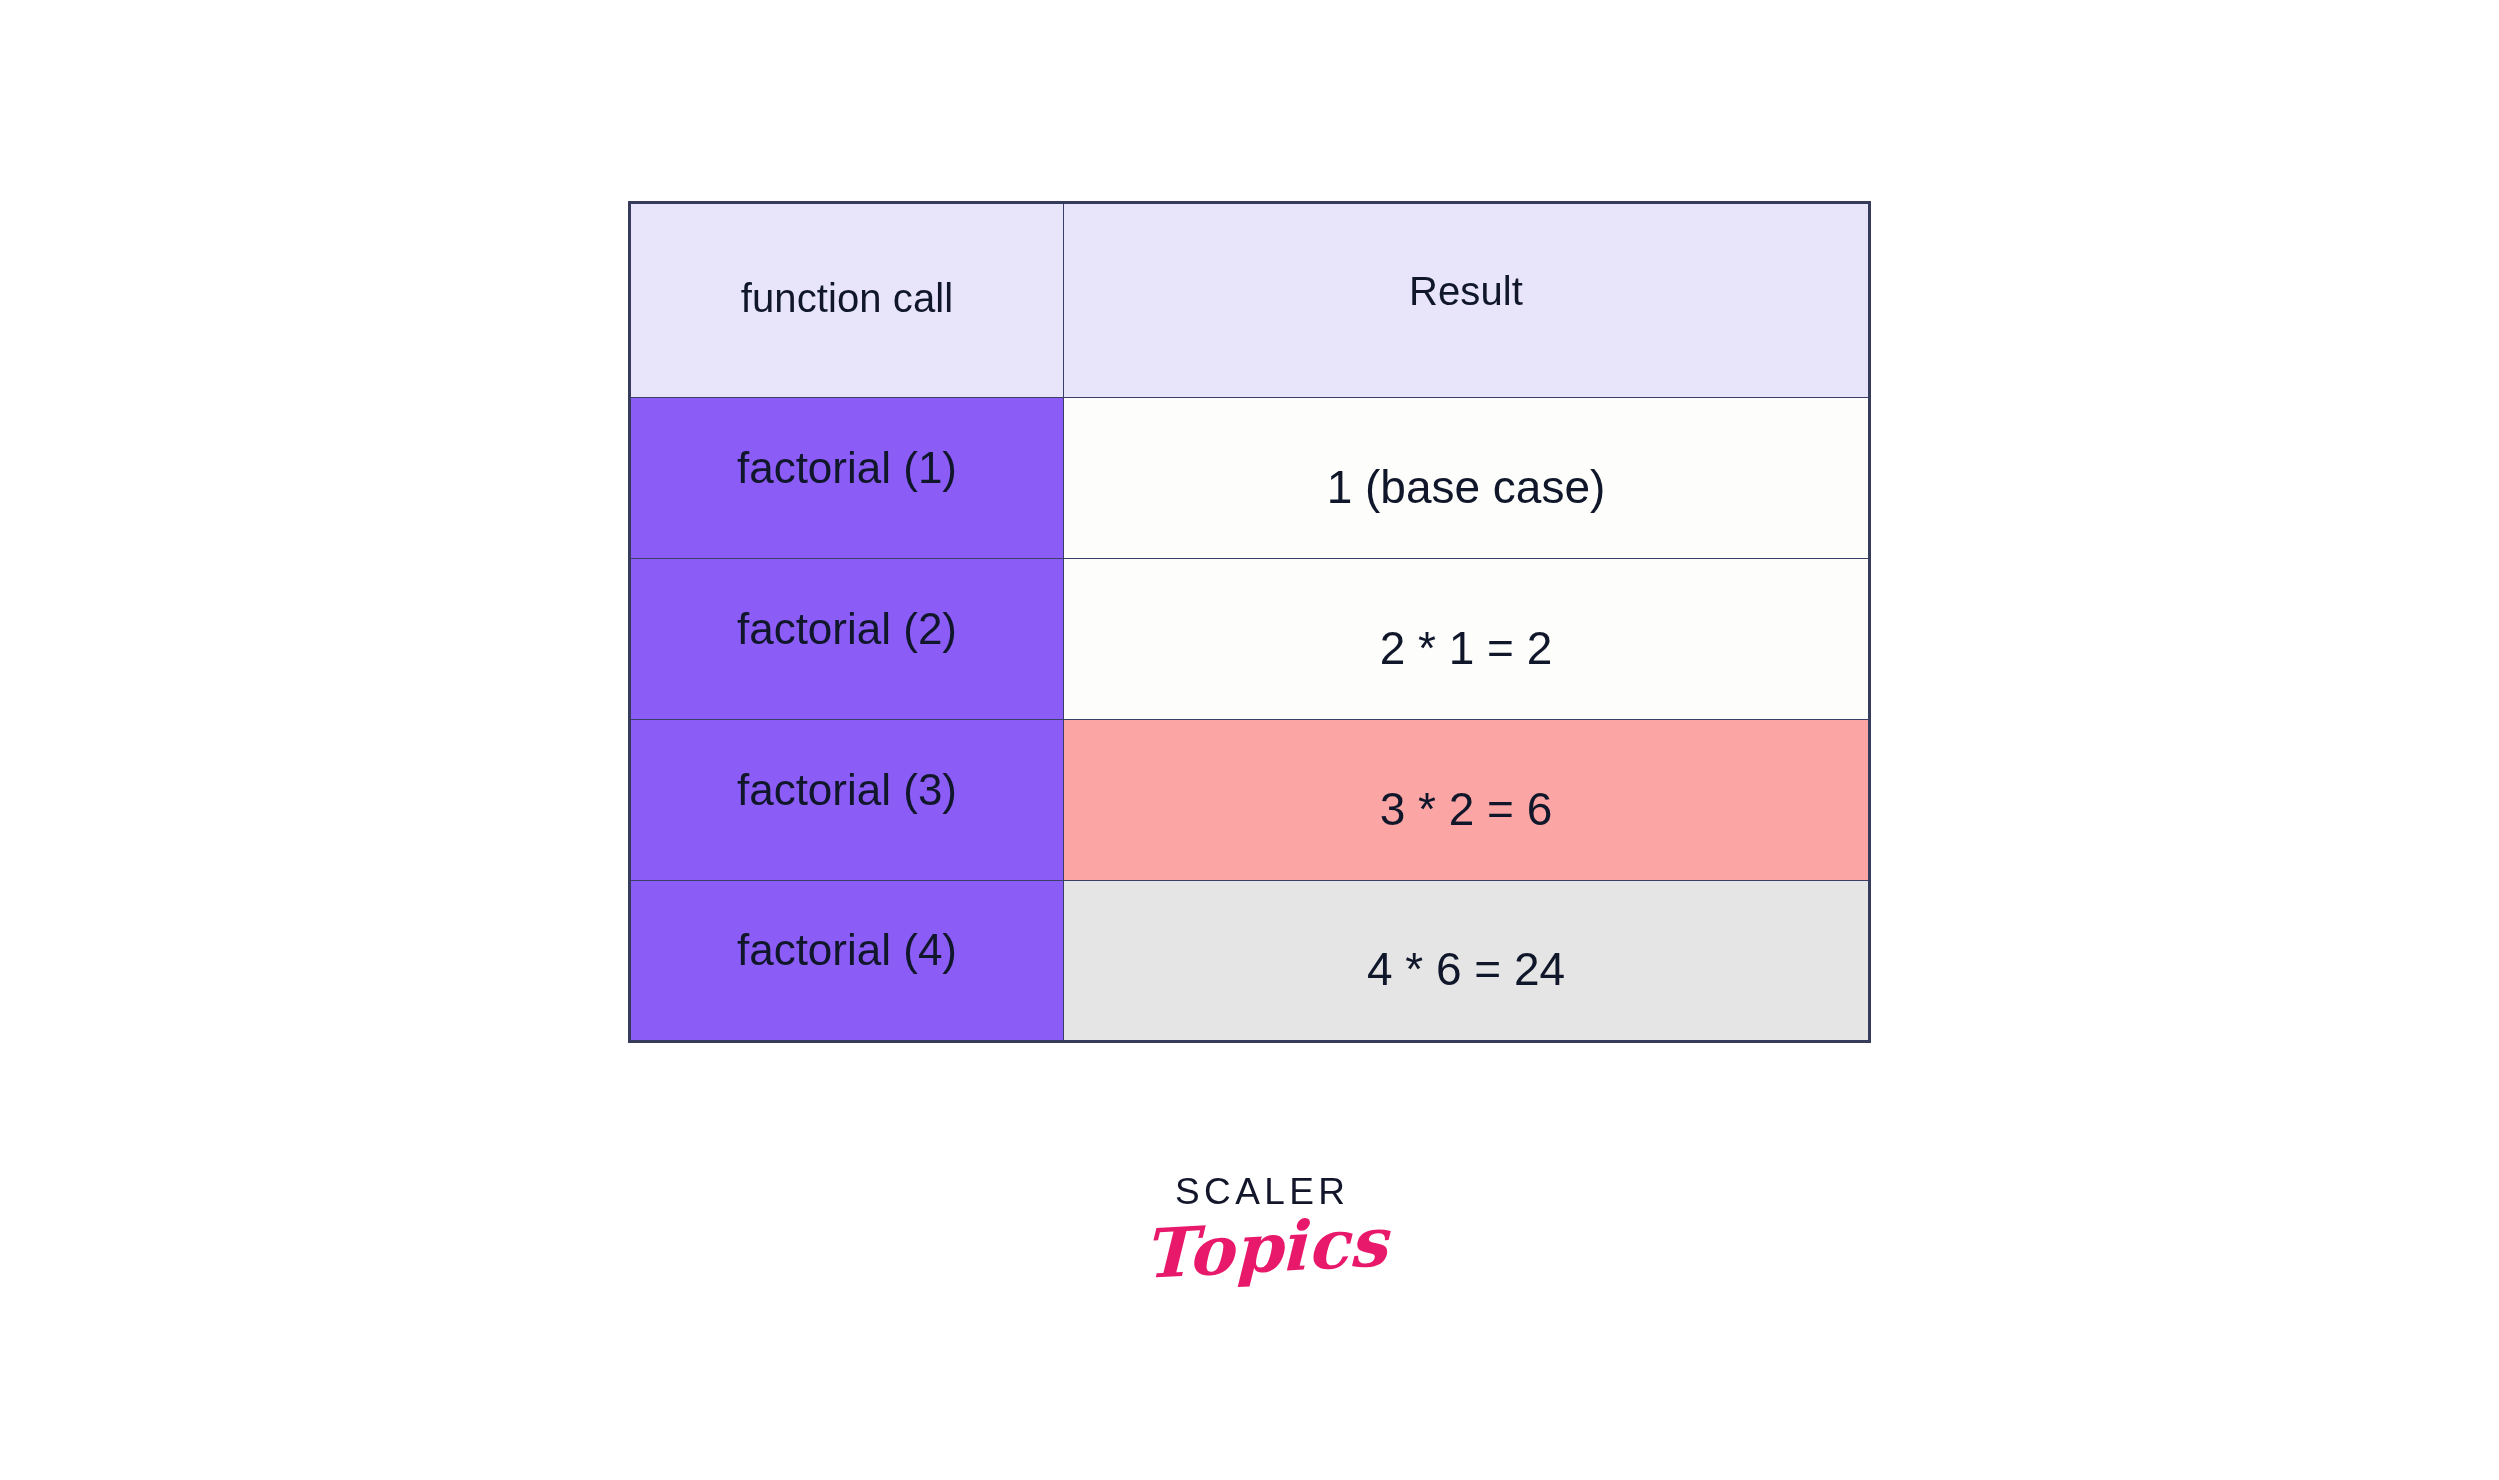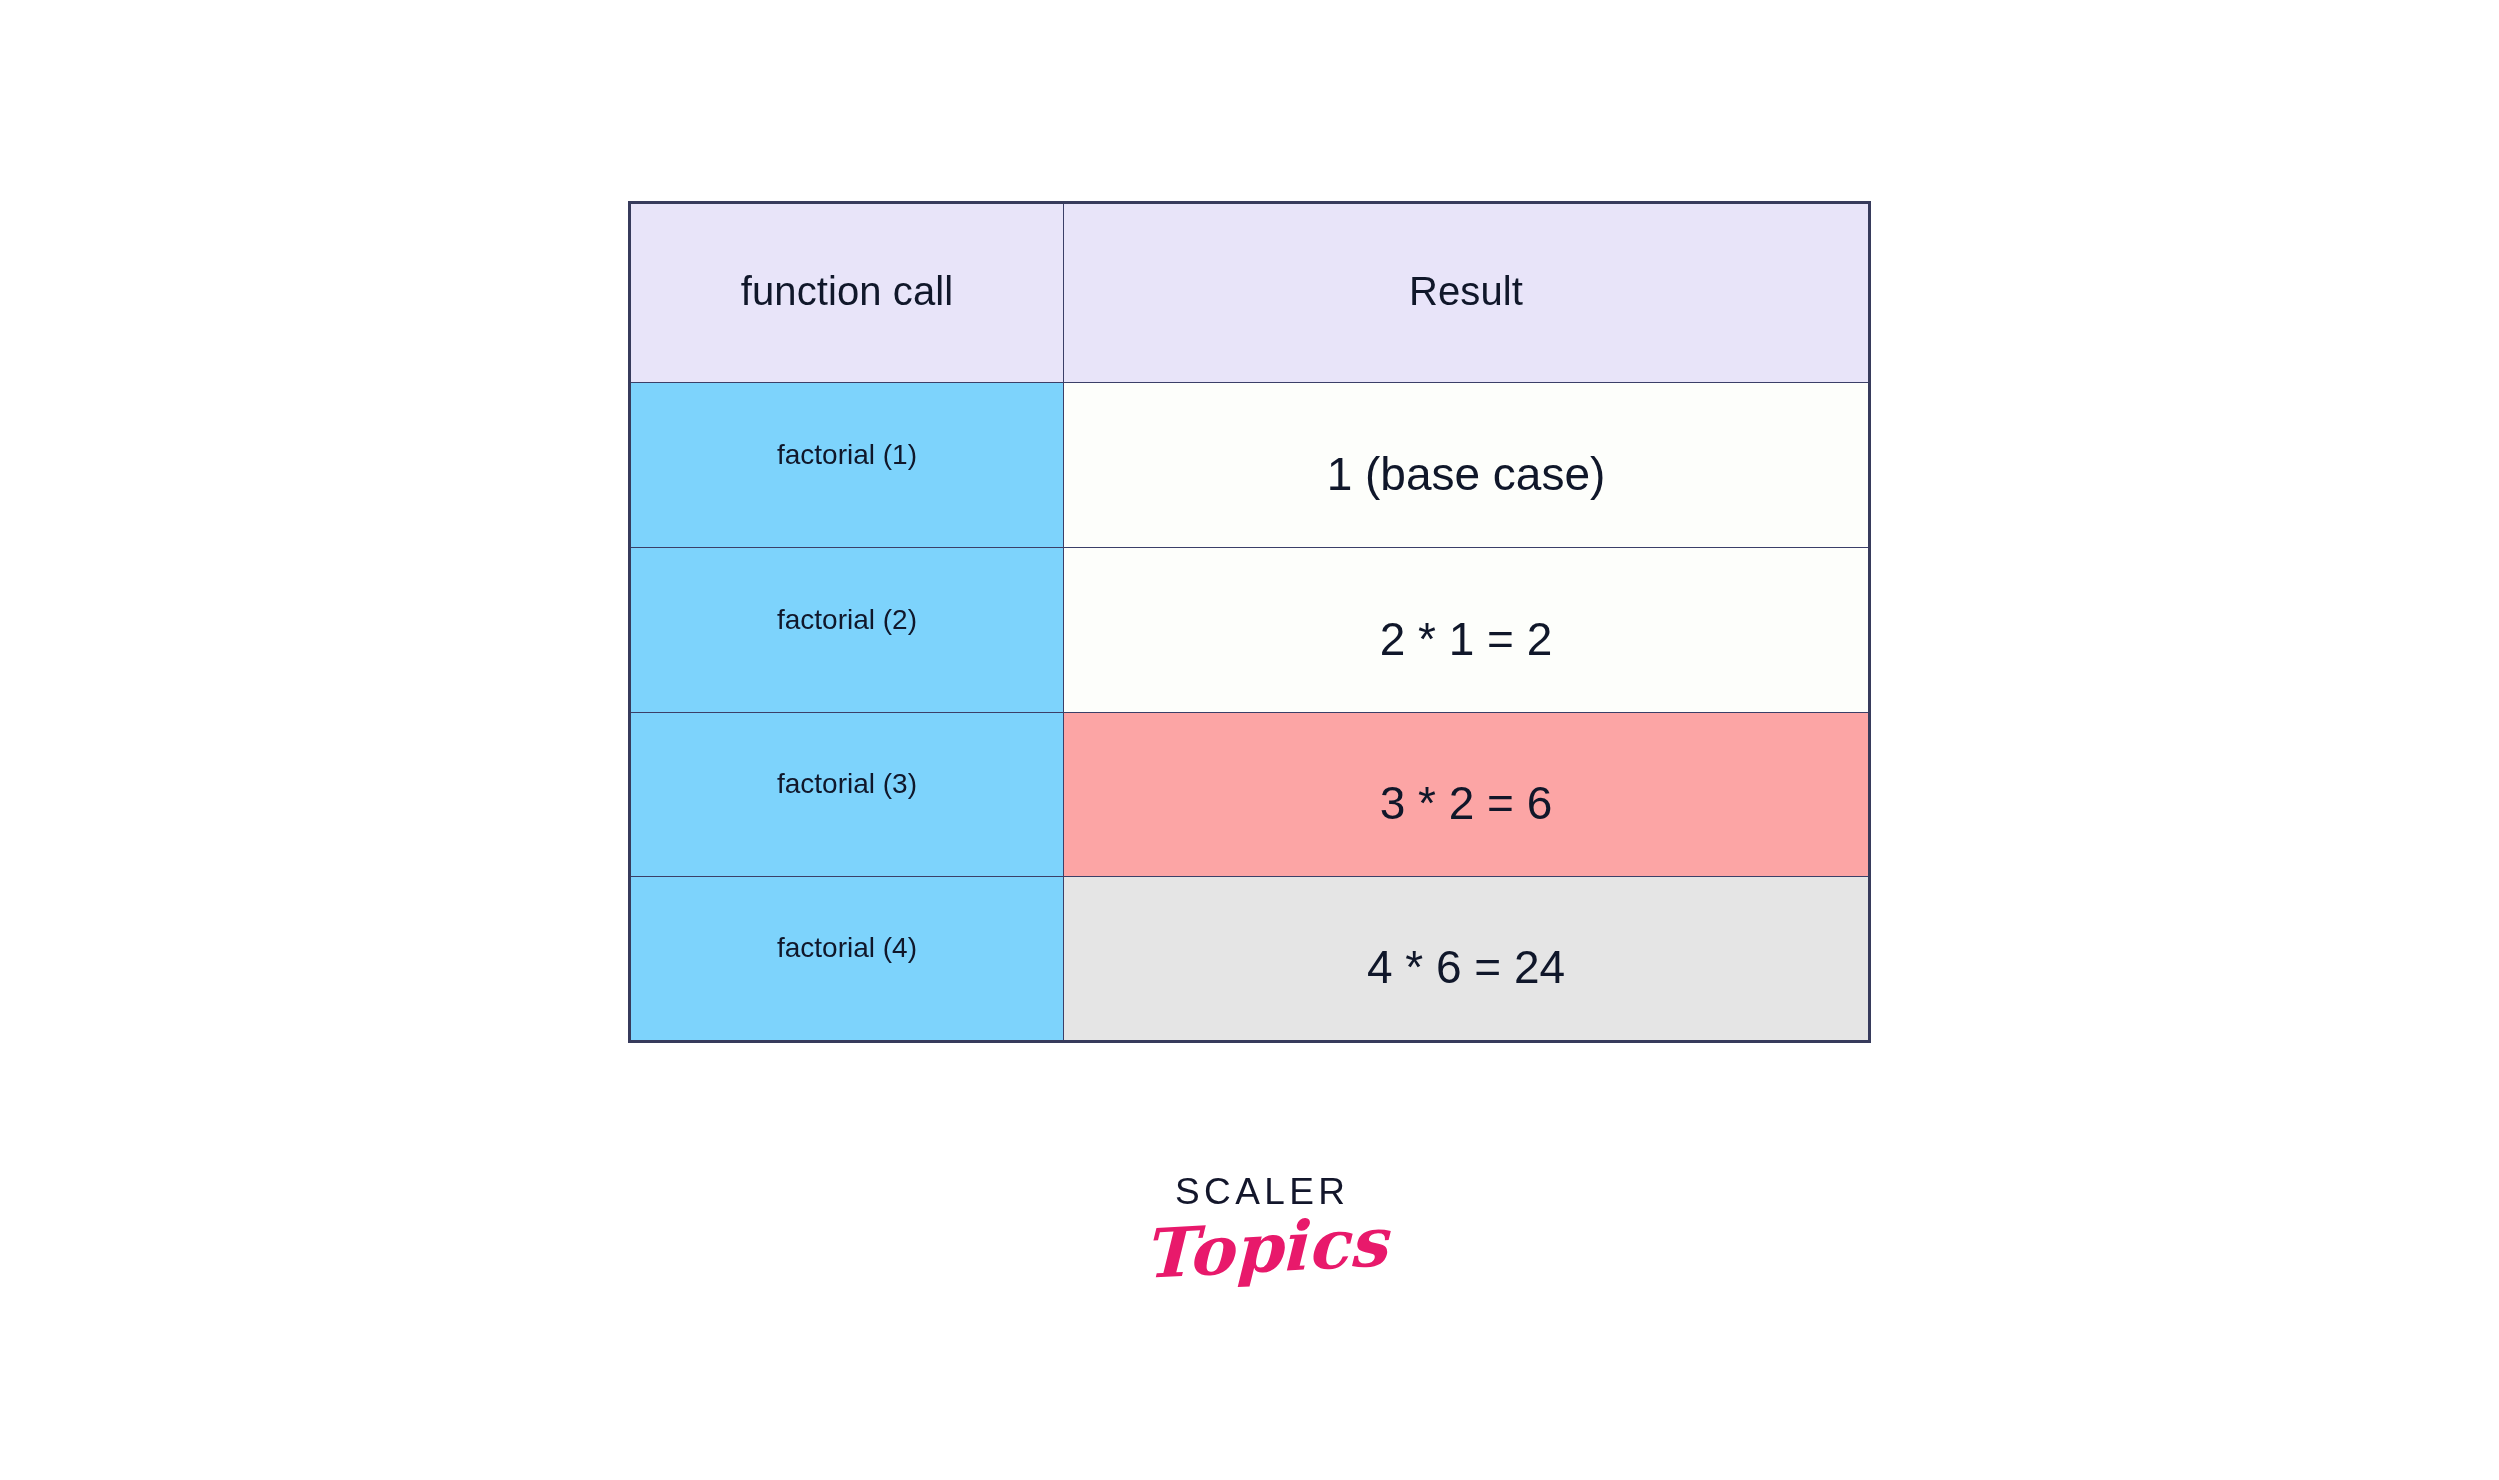--- a/index.html
+++ b/index.html
@@ -46,27 +46,27 @@
     vertical-align: middle;
   }
 
   table.factorial-table thead th {
     background: #E8E4F9;
     height: 174px;
     font-size: 40px;
     letter-spacing: 0.1px;
   }
   table.factorial-table thead th.th-call   { padding-bottom: 4.4px; }
-  table.factorial-table thead th.th-result { padding-bottom: 4px; }
+  table.factorial-table thead th.th-result { padding-bottom: 19px; }
 
   table.factorial-table tbody tr { height: 156px; }
 
   table.factorial-table td.cell-call {
-    background: #7dd3fc;
-    font-size: 28px;
+    background: #8b5cf6;
+    font-size: 44px;
     padding-bottom: 20.6px;
   }
   table.factorial-table td.cell-result {
     background: #FDFEFB;
     font-size: 46px;
     padding-top: 17.6px;
   }
   table.factorial-table tbody tr:nth-child(4) td.cell-result {
     background: #e5e5e5;
   }

